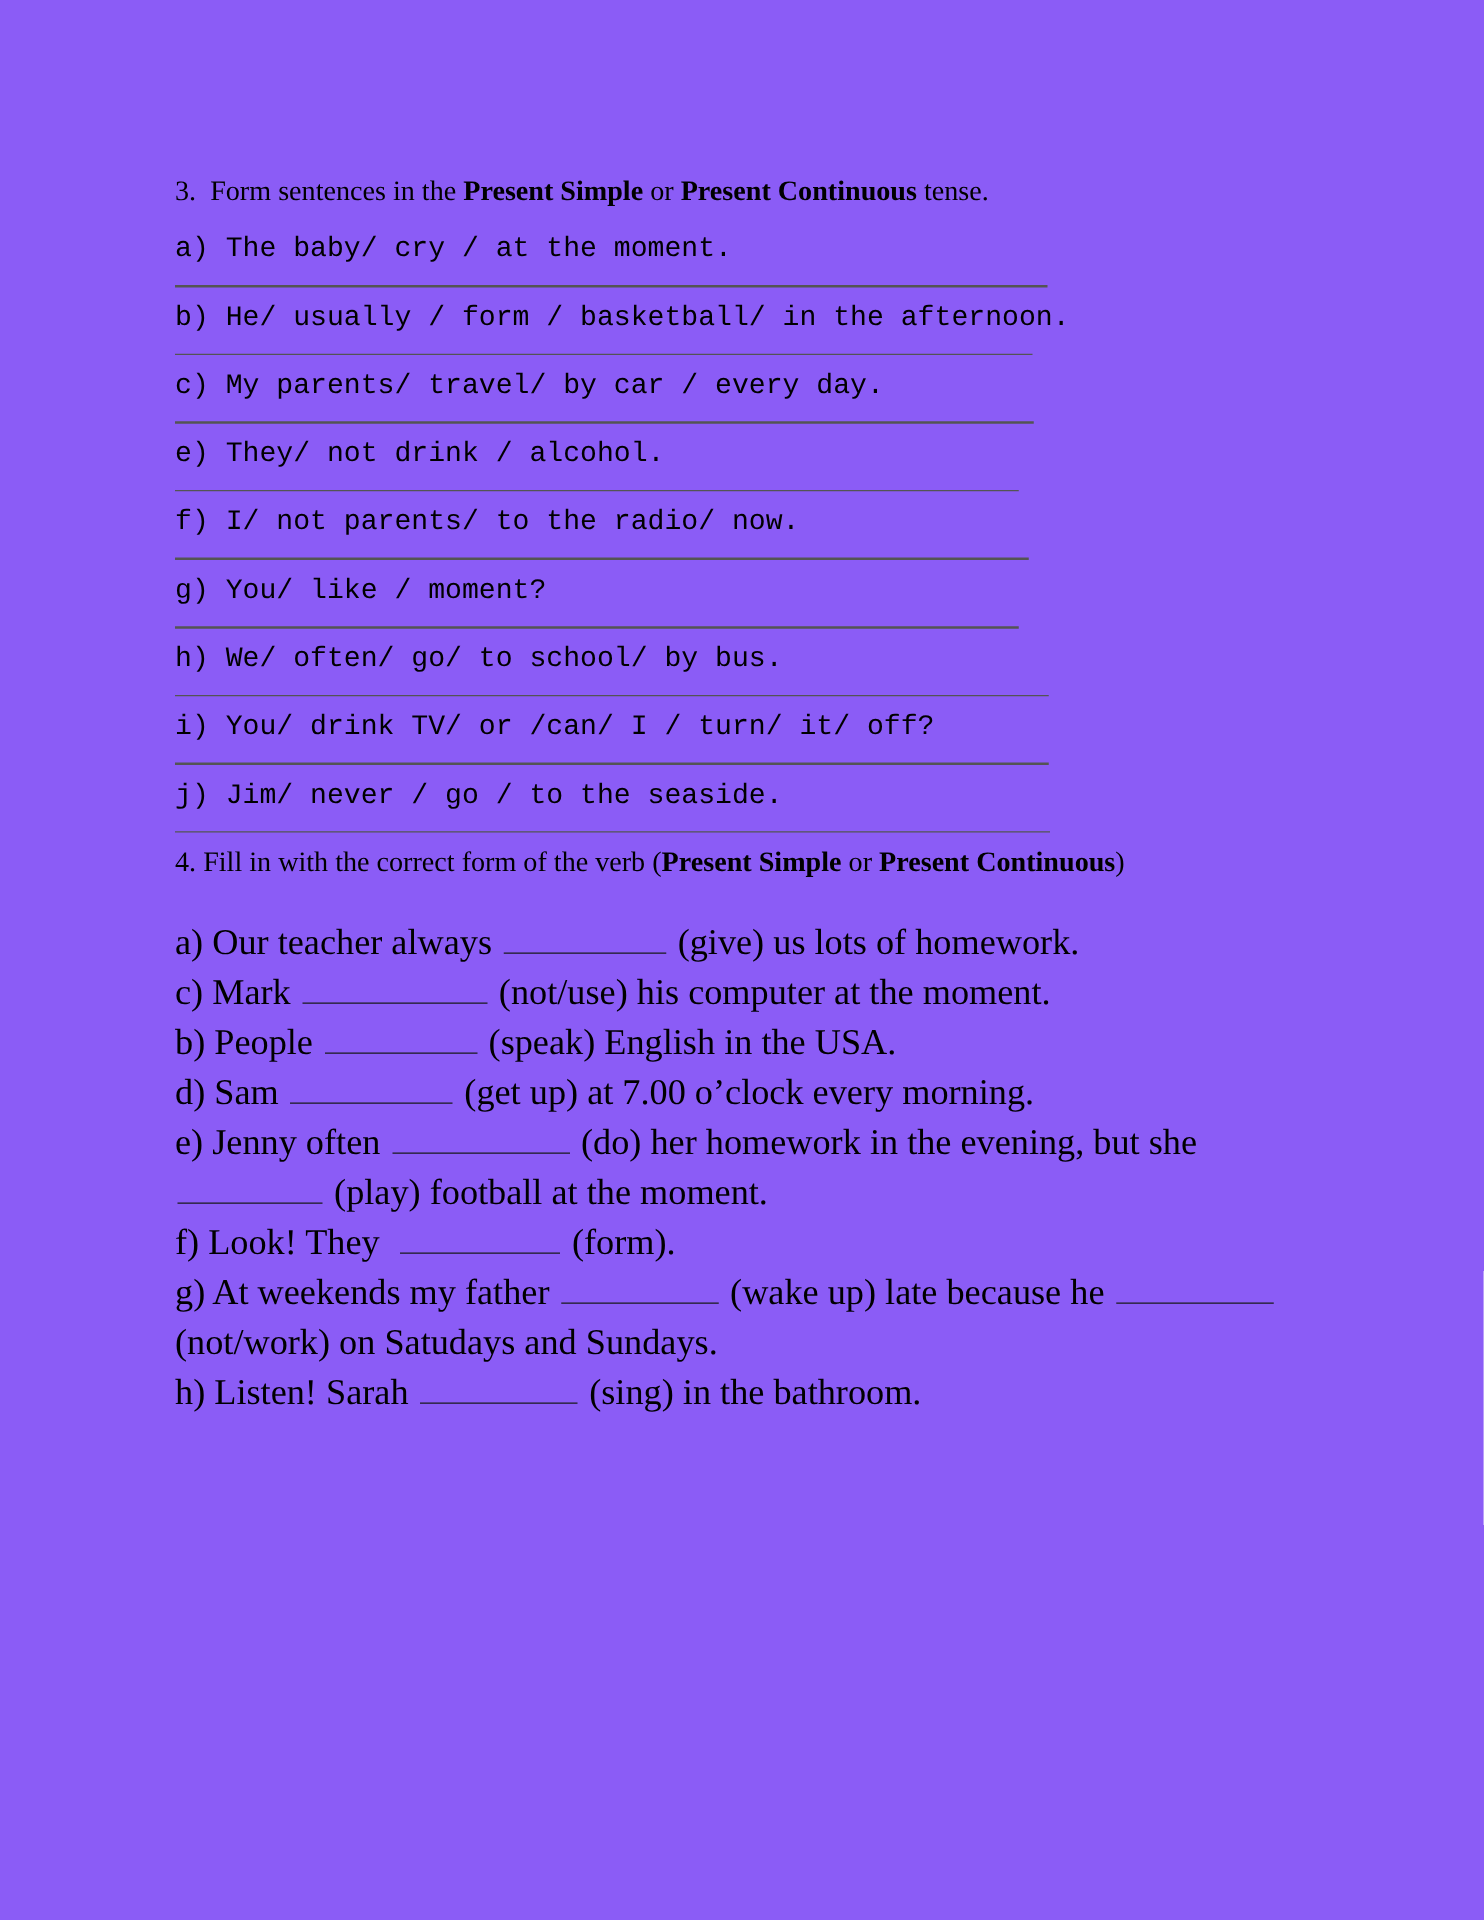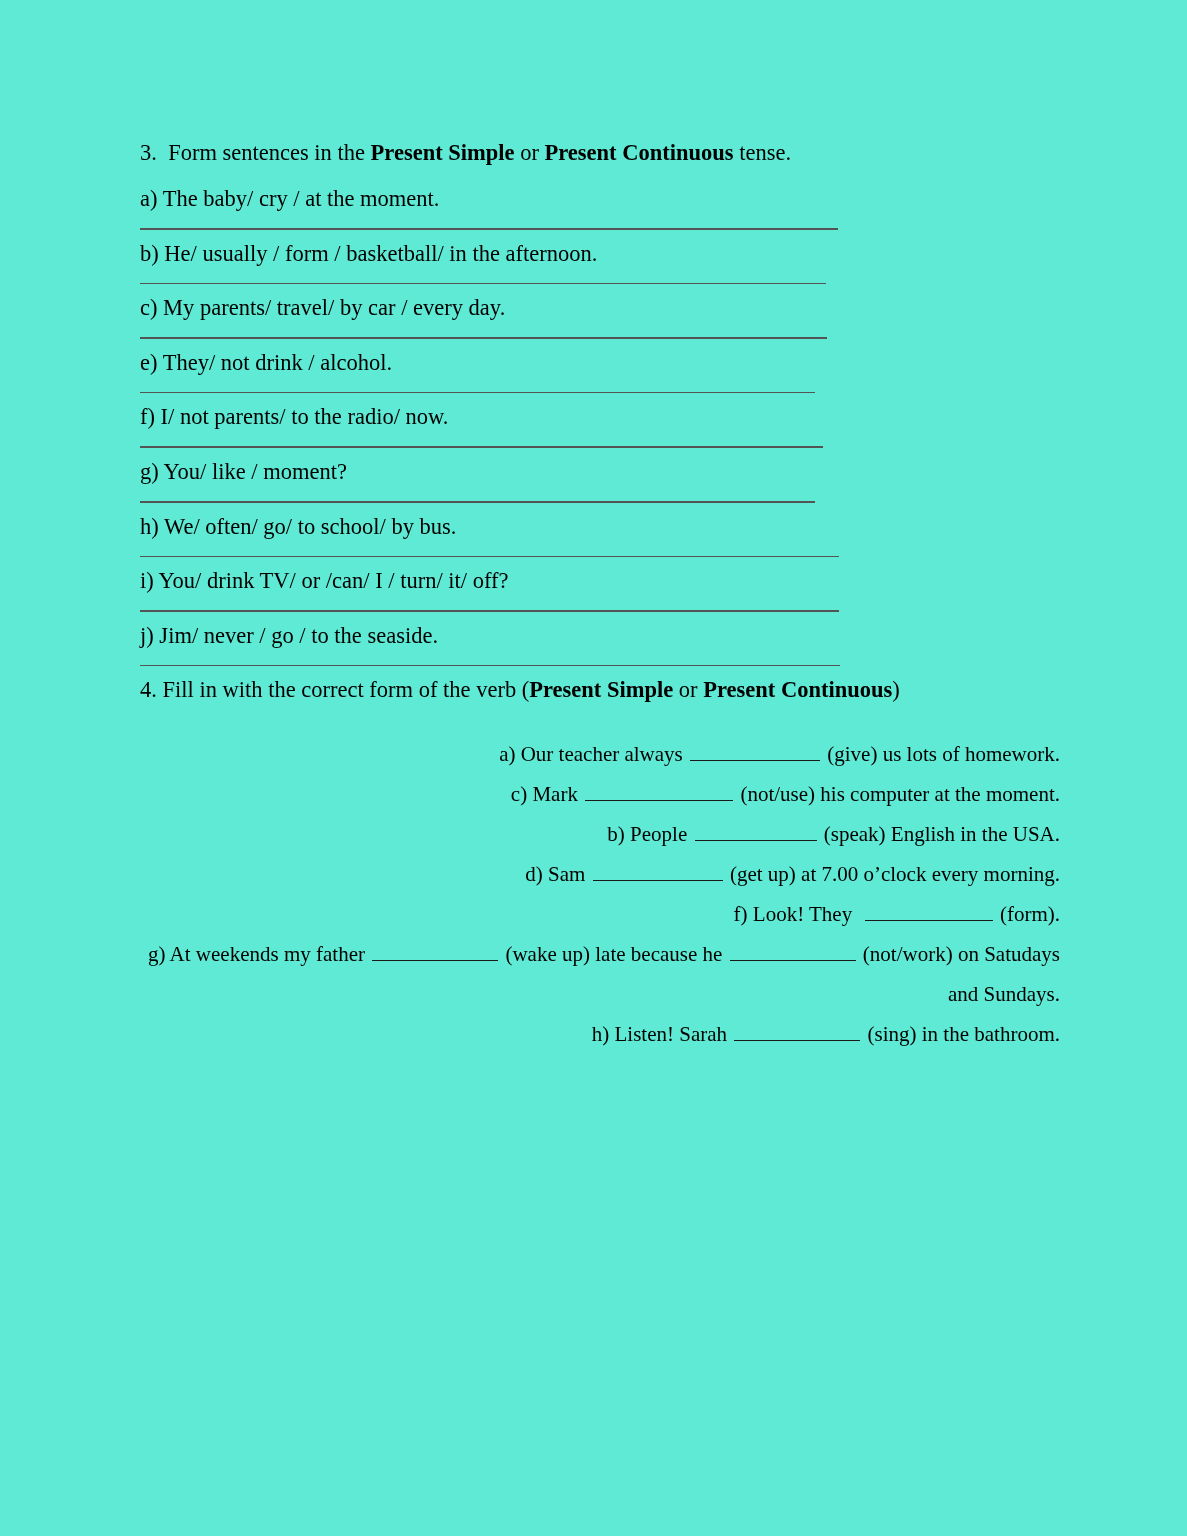--- a/index.html
+++ b/index.html
@@ -13,40 +13,40 @@
     font-family: "Liberation Serif", "DejaVu Serif", serif;
     color: #000000;
     position: relative;
     overflow: hidden;
   }
   .page {
     position: absolute;
     left: 0; top: 0;
     width: 1187px;
     height: 1536px;
-    background: #5eead4;
+    background: #8b5cf6;
   }
   .content {
     position: absolute;
     left: 140px;
     top: 138px;
     width: 920px;
   }
 
   
   .ex-heading {
     font-size: 22.5px;
     line-height: 30px;
     margin: 0 0 16px 0;
     white-space: pre-wrap;
   }
   .ex-heading b { font-weight: bold; }
 
   .q3-list { margin: 0; padding: 0; list-style: none; }
-  .q3-item { margin: 0 0 0 0; }
+  .q3-item { margin: 0 0 0 0; font-family: Liberation Mono, monospace; }
   .q3-prompt {
     font-size: 22.5px;
     line-height: 30px;
     margin: 0;
     padding: 0 0 2px 0;
     white-space: pre-wrap;
   }
   .answer-rule {
     height: 1.6px;
     background: #545454;
@@ -56,24 +56,23 @@
   
   .ex4-block { }
   .ex4-heading {
     font-size: 22.5px;
     line-height: 30px;
     margin: 0 0 29px 0;
     white-space: pre-wrap;
   }
   .q4-list { margin: 0; padding: 0; list-style: none; }
   .q4-item {
-    font-size: 21px;
+    font-size: 29px;
     line-height: 40px;
     white-space: pre-wrap;
-    text-align: right;
   }
   .blank {
     display: inline-block;
     border-bottom: 1.6px solid #1a1a1a;
     vertical-align: baseline;
     height: 17px;
     margin: 0 2px;
   }
 </style>
 </head>
@@ -126,20 +125,21 @@
     </div>
 
     <div class="ex4-block">
       <p class="ex4-heading"><span>4. Fill in with the correct form of the verb (</span><b>Present Simple</b><span> or </span><b>Present Continuous</b><span>)</span></p>
 
       <ul class="q4-list" id="q4-list">
           <li class="q4-item"><span>a) Our teacher always </span><span class="blank" style="width: 130px;"></span><span> (give) us lots of homework.</span></li>
           <li class="q4-item"><span>c) Mark </span><span class="blank" style="width: 148px;"></span><span> (not/use) his computer at the moment.</span></li>
           <li class="q4-item"><span>b) People </span><span class="blank" style="width: 122px;"></span><span> (speak) English in the USA.</span></li>
           <li class="q4-item"><span>d) Sam </span><span class="blank" style="width: 130px;"></span><span> (get up) at 7.00 o’clock every morning.</span></li>
+          <li class="q4-item"><span>e) Jenny often </span><span class="blank" style="width: 142px;"></span><span> (do) her homework in the evening, but she </span><span class="blank" style="width: 116px;"></span><span> (play) football at the moment.</span></li>
           <li class="q4-item"><span>f) Look! They  </span><span class="blank" style="width: 128px;"></span><span> (form).</span></li>
           <li class="q4-item"><span>g) At weekends my father </span><span class="blank" style="width: 126px;"></span><span> (wake up) late because he </span><span class="blank" style="width: 126px;"></span><span> (not/work) on Satudays and Sundays.</span></li>
           <li class="q4-item"><span>h) Listen! Sarah </span><span class="blank" style="width: 126px;"></span><span> (sing) in the bathroom.</span></li>
         </ul>
     </div>
 
   </div>
 </div>
 
 </body></html>

